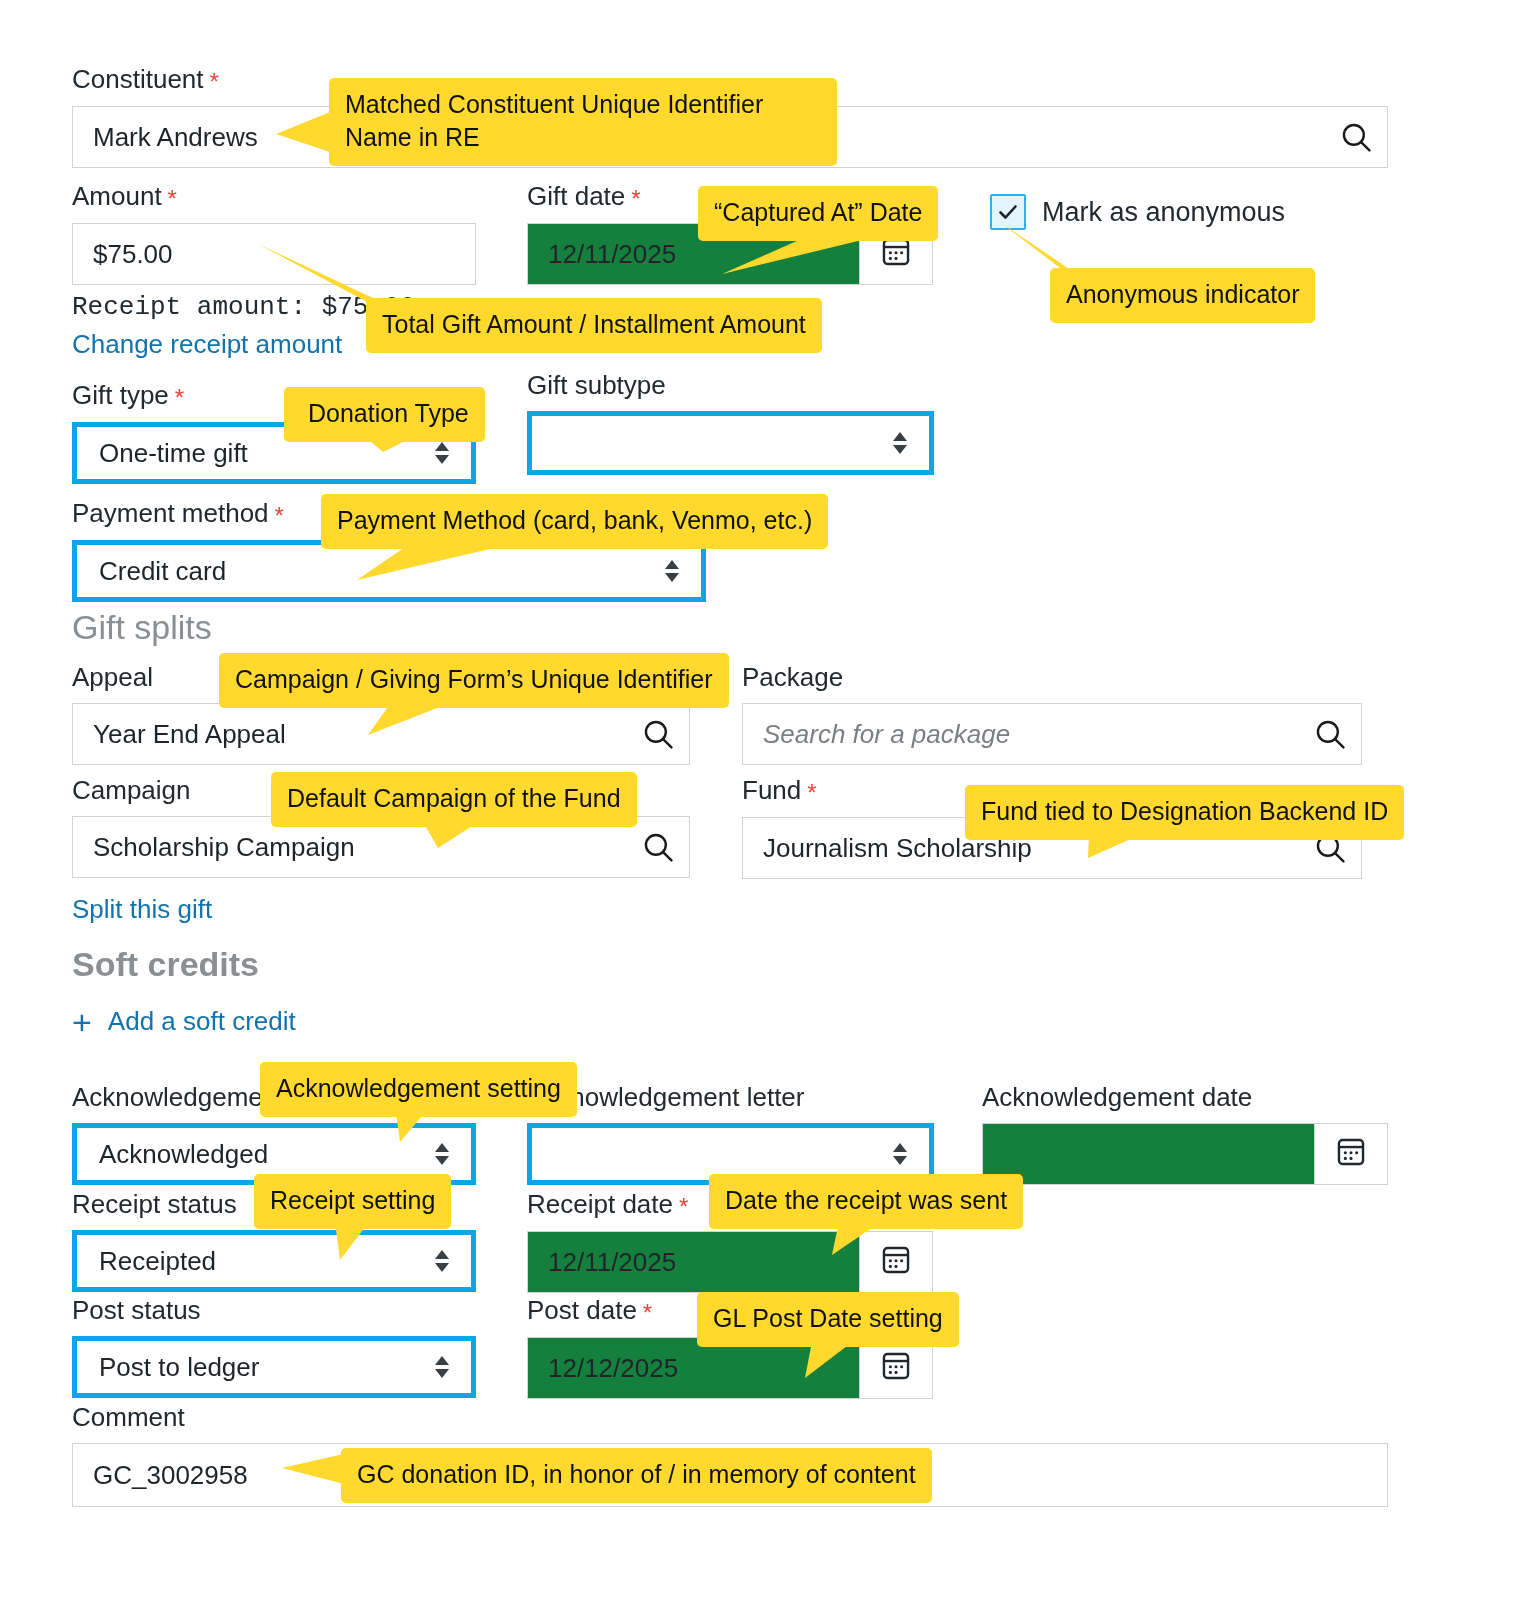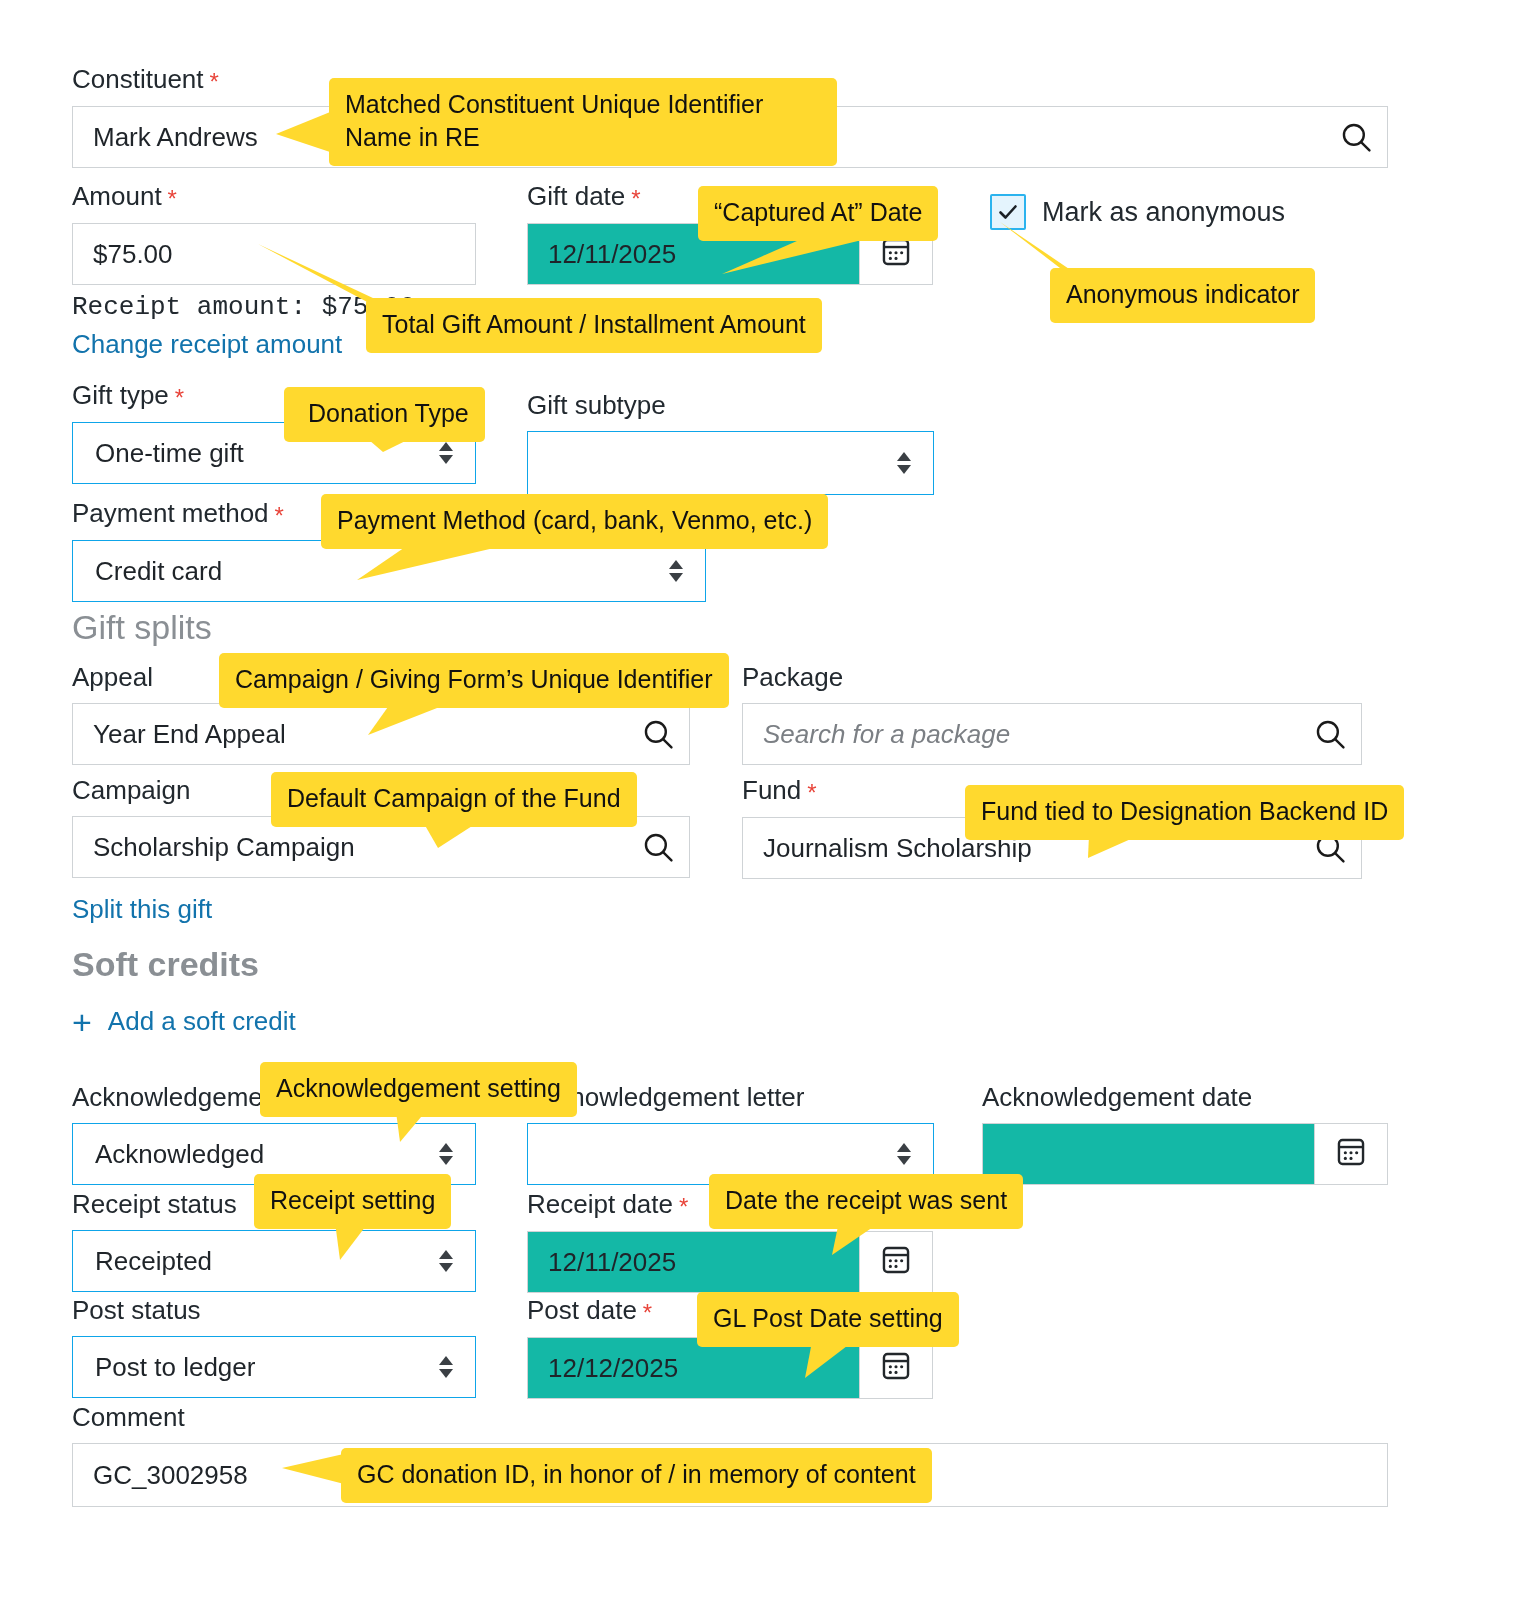--- a/index.html
+++ b/index.html
@@ -65,21 +65,21 @@
     display: flex;
     align-items: center;
     justify-content: center;
     flex: 0 0 62px;
   }
 
   
   .sel {
     position: relative;
     height: 62px;
-    border: 1px solid #0ea5e9;
+    border: 5px solid #0ea5e9;
     background: #fff;
     display: flex;
     align-items: center;
   }
   .sel .val {
     font-size: 26px;
     padding-left: 22px;
     flex: 1;
     color: #1f2429;
     white-space: nowrap;
@@ -103,21 +103,21 @@
   .spin i.up   { border-bottom: 9px solid #3a3f44; }
   .spin i.down { border-top: 9px solid #3a3f44; }
 
   
   .dategrp { display: flex; }
   .dategrp .dfld {
     flex: 1;
     height: 62px;
     border: 1px solid #cfd3d6;
     border-right: none;
-    background: #14b8a6;
+    background: #15803d;
     display: flex;
     align-items: center;
   }
   .dategrp .dfld .val {
     font-size: 26px;
     padding-left: 20px;
     color: #1f2429;
   }
   .calbtn {
     width: 74px;
@@ -259,21 +259,21 @@
     <div class="lbl"><span>Gift type</span><span class="req">*</span></div>
     <div class="sel">
       <span class="val">One-time gift</span>
       <span class="spin">
           <i class="up"></i>
           <i class="down"></i>
         </span>
     </div>
   </div>
 
-  <div class="row" style="left:455px; top:306px; width:407px;margin-top:20px;">
+  <div class="row" style="left:455px; top:306px; width:407px;">
     <div class="lbl">Gift subtype</div>
     <div class="sel" style="height:64px;">
       <span class="val"></span>
       <span class="spin">
           <i class="up"></i>
           <i class="down"></i>
         </span>
     </div>
   </div>
 

